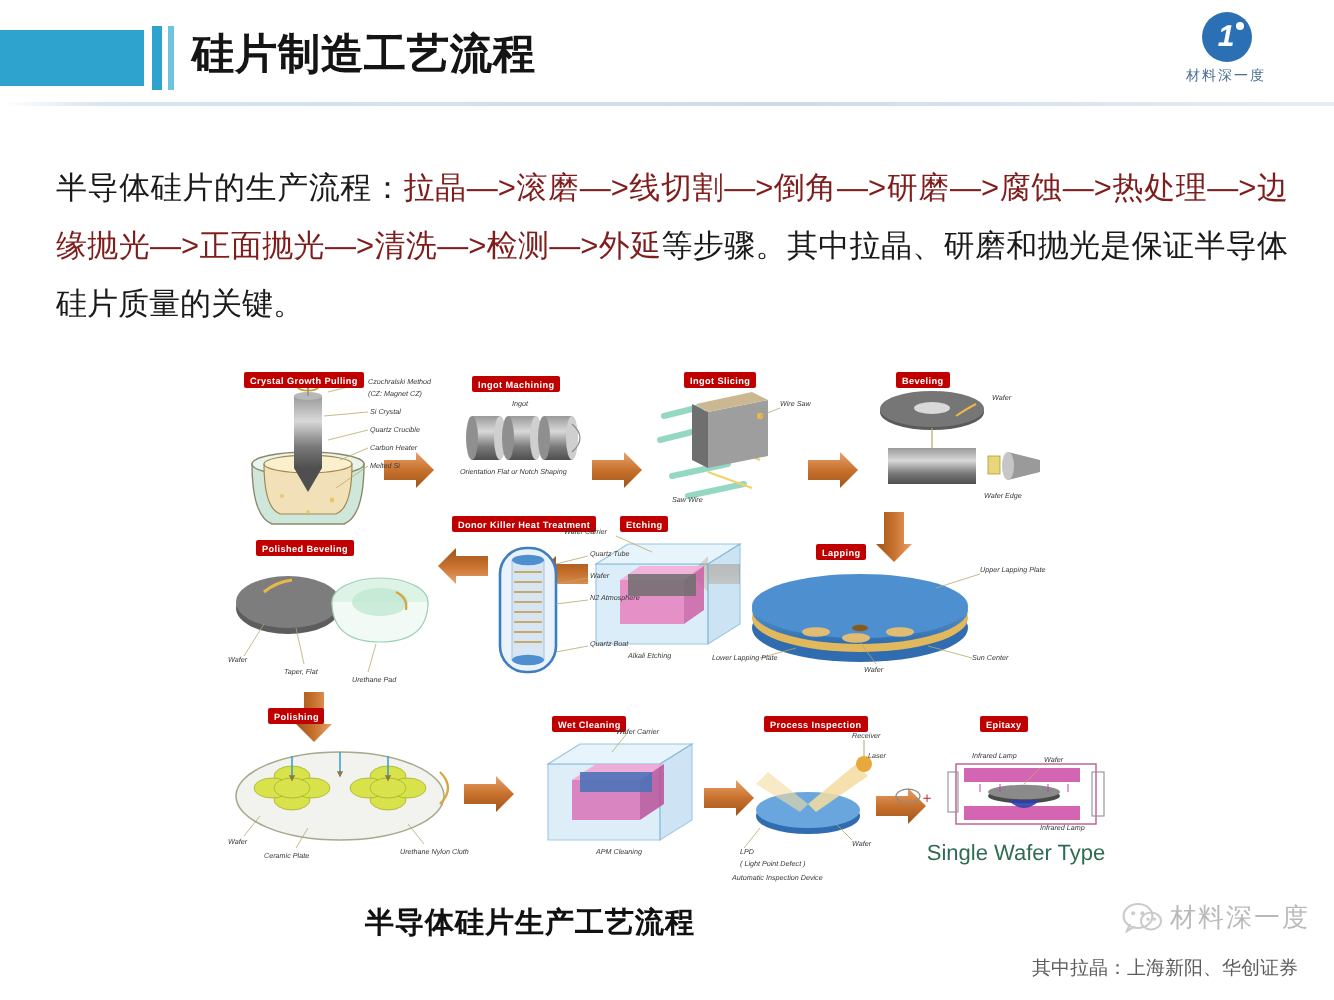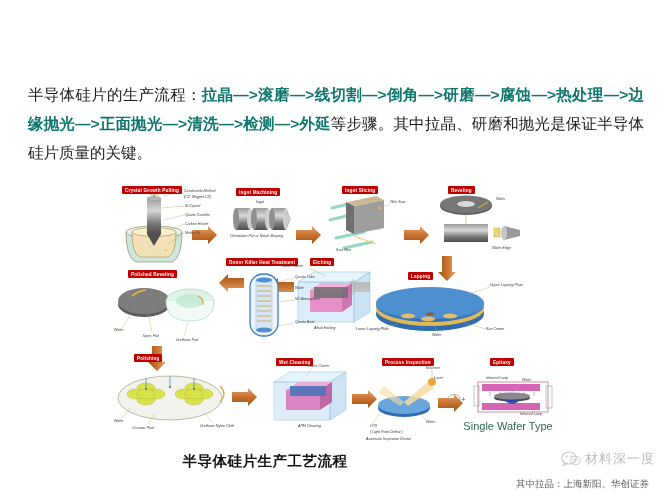--- a/index.html
+++ b/index.html
@@ -102,22 +102,22 @@
   .body-text {
     position: absolute;
     left: 28px; top: 80px;
     width: 616px;
     font-size: 15.5px;
     line-height: 29px;
     color: #1a1a1a;
     text-align: justify;
   }
   .hl {
-    color: #0f766e;
-    font-weight: bold;
+    color: #7f1d1d;
+    font-weight: normal;
   }
 
   
   .figure {
     position: absolute;
     left: 108px; top: 186px;
     width: 450px; height: 262px;
     background: #ffffff;
   }
   .fig-canvas {
@@ -179,20 +179,35 @@
     color: #7b7b7b;
     letter-spacing: 1px;
     white-space: nowrap;
   }
 </style>
 </head>
 <body>
 
 <div id="slide">
 
+  <div class="header">
+    <div class="hdr-block"></div>
+    <div class="hdr-bar-thick"></div>
+    <div class="hdr-bar-thin"></div>
+    <div class="hdr-title">硅片制造工艺流程</div>
+    <div class="hdr-rule"></div>
+
+    <div class="logo">
+      <div class="logo-mark">
+        <div class="one">1</div>
+        <div class="dot"></div>
+      </div>
+      <div class="logo-text">材料深一度</div>
+    </div>
+  </div>
 
   <div class="body-text">
     <span>半导体硅片的生产流程：</span><span id="steps-chain"><span class="hl">拉晶</span><span class="hl">—&gt;</span><span class="hl">滚磨</span><span class="hl">—&gt;</span><span class="hl">线切割</span><span class="hl">—&gt;</span><span class="hl">倒角</span><span class="hl">—&gt;</span><span class="hl">研磨</span><span class="hl">—&gt;</span><span class="hl">腐蚀</span><span class="hl">—&gt;</span><span class="hl">热处理</span><span class="hl">—&gt;</span><span class="hl">边缘抛光</span><span class="hl">—&gt;</span><span class="hl">正面抛光</span><span class="hl">—&gt;</span><span class="hl">清洗</span><span class="hl">—&gt;</span><span class="hl">检测</span><span class="hl">—&gt;</span><span class="hl">外延</span></span><span>等步骤。其中拉晶、研磨和抛光是保证半导体硅片质量的关键。</span>
   </div>
 
   <div class="figure">
     <svg class="fig-canvas" viewBox="0 0 450 262" xmlns="http://www.w3.org/2000/svg">
       <defs>
         <linearGradient id="gArrow" x1="0" y1="0" x2="0" y2="1">
           <stop offset="0%" stop-color="#E8A26A"></stop>

